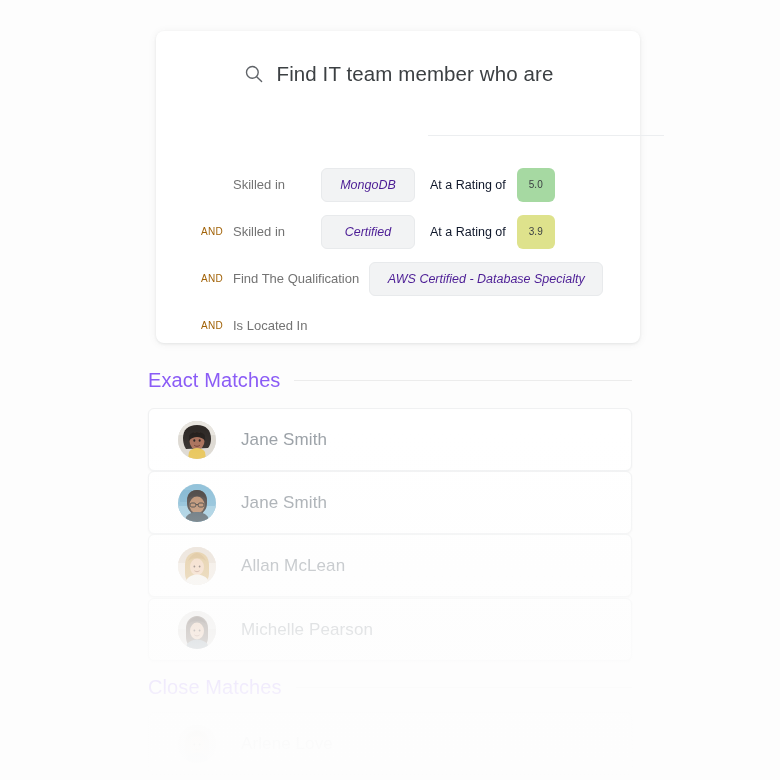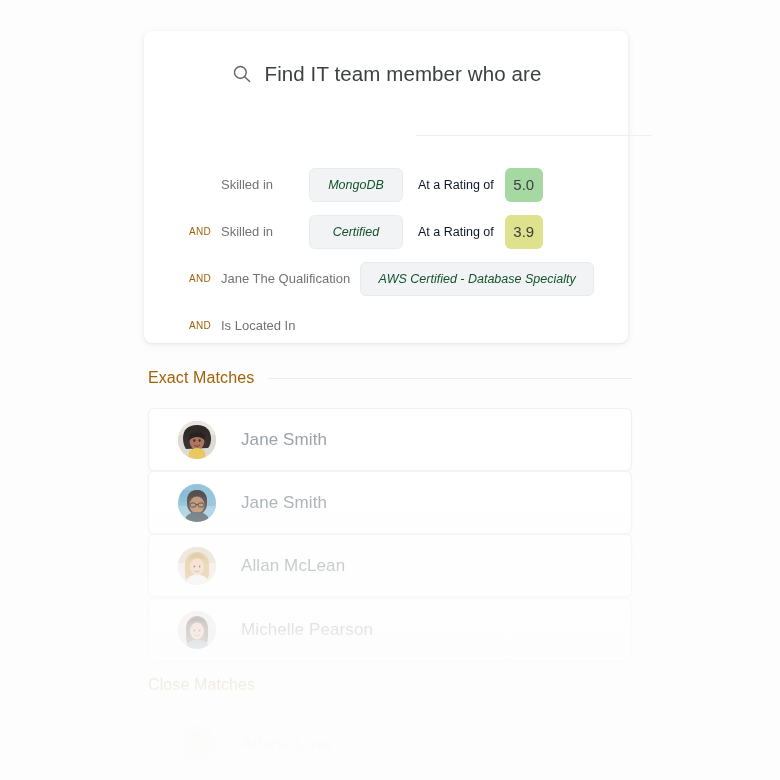--- a/index.html
+++ b/index.html
@@ -16,21 +16,21 @@
   #page {
     position: relative;
     width: 780px;
     height: 780px;
     background: #fdfdfd;
   }
 
   
   .query-card {
     position: absolute;
-    left: 144px;
+    left: 156px;
     top: 31px;
     width: 484px;
     height: 312px;
     background: #ffffff;
     border-radius: 8px;
     box-shadow: 0 1px 3px rgba(60,64,67,.10), 0 1px 10px rgba(60,64,67,.06);
     box-sizing: border-box;
   }
 
   .search-head {
@@ -100,57 +100,57 @@
     align-items: center;
     justify-content: center;
     height: 34px;
     padding: 0 14px;
     background: #f2f3f4;
     border: 1px solid #e8eaec;
     border-radius: 6px;
     box-sizing: border-box;
     font-size: 12.5px;
     font-style: italic;
-    color: #14532d;
+    color: #4c1d95;
     white-space: nowrap;
   }
   .chip.skill { width: 94px; }
   .chip.qual  { width: 234px; }
   .chip.loc   { width: 94px; }
 
   .rating-label {
     font-size: 12.5px;
     color: #0f172a;
     white-space: nowrap;
     padding: 0 11px 0 15px;
   }
   .badge {
     display: inline-flex;
     align-items: center;
     justify-content: center;
     width: 38px;
     height: 34px;
     border-radius: 6px;
-    font-size: 15px;
+    font-size: 10px;
     color: #3c4043;
     box-sizing: border-box;
   }
 
   
   .section-head {
     position: absolute;
     left: 148px;
     width: 484px;
     display: flex;
     align-items: center;
     gap: 14px;
   }
   .section-title {
-    font-size: 16px;
-    color: #a16207;
+    font-size: 20px;
+    color: #8b5cf6;
     white-space: nowrap;
     letter-spacing: .1px;
   }
   .section-rule {
     flex: 1 1 auto;
     height: 1px;
     background: #ececec;
   }
   #exact-head { top: 369px; }
   #close-head { top: 676px; }
@@ -237,21 +237,21 @@
       <div class="qrow">
         <span class="col-and">AND</span>
         <span class="col-label w-skilled">Skilled in</span>
         <span class="chip skill">Certified</span>
         <span class="rating-label">At a Rating of</span>
         <span class="badge" id="badge-1" style="background: rgb(222, 226, 140);">3.9</span>
       </div>
 
       <div class="qrow">
         <span class="col-and">AND</span>
-        <span class="col-label">Jane The Qualification</span>
+        <span class="col-label">Find The Qualification</span>
         <span class="chip qual">AWS Certified - Database Specialty</span>
       </div>
 
       <div class="qrow">
         <span class="col-and">AND</span>
         <span class="col-label">Is Located In</span>
       </div>
 
     </div>
   </div>

